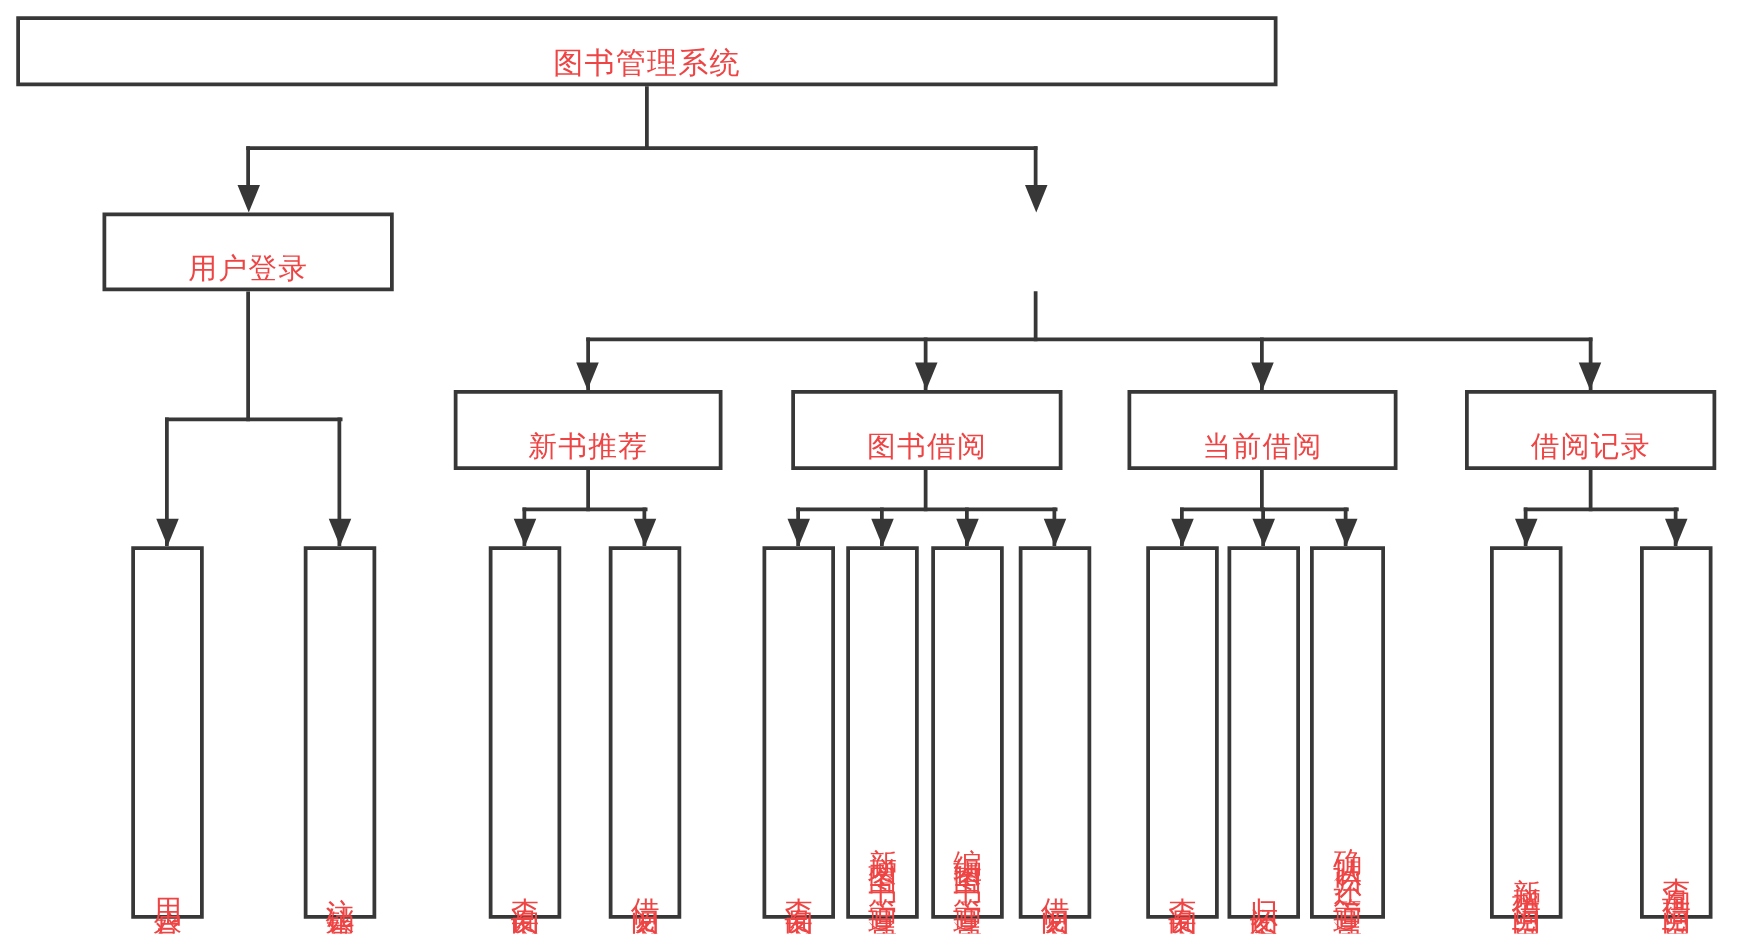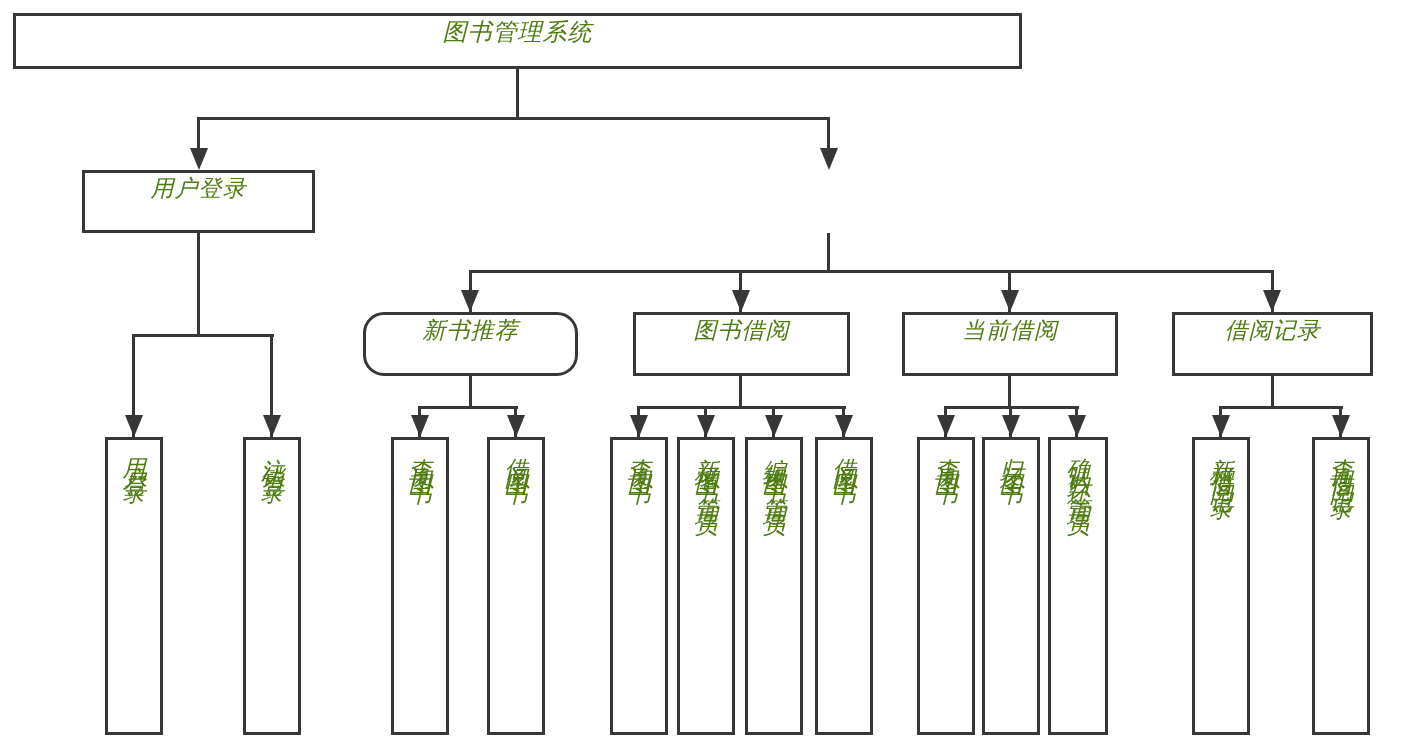--- a/index.html
+++ b/index.html
@@ -34,24 +34,23 @@
     border-right: 9px solid transparent;
     border-top: 22px solid #373737;
   }
   
   .box {
     position: absolute;
     box-sizing: border-box;
     border: 3px solid #373737;
     background: #ffffff;
     display: flex;
-    align-items: flex-start;
+    align-items: flex-end;
     justify-content: center;
-    color: #4d7c0f;
-    font-style: italic;
+    color: #ef4444;
   }
   .hbox span {
     font-size: 23px;
     letter-spacing: 1px;
     white-space: nowrap;
   }
   .titlebox span {
     font-size: 24px;
     letter-spacing: 1px;
   }
@@ -144,21 +143,21 @@
   <div class="arrow" style="left:1332px; top:415px;"></div>
 
   <div class="box titlebox" style="left:13px; top:13px; width:1009px; height:56px;">
     <span>图书管理系统</span>
   </div>
 
   <div class="box hbox" style="left:82px; top:170px; width:233px; height:63px;">
     <span>用户登录</span>
   </div>
 
-  <div class="box hbox" style="left:363px; top:312px; width:215px; height:64px;border-radius:21px;">
+  <div class="box hbox" style="left:363px; top:312px; width:215px; height:64px;">
     <span>新书推荐</span>
   </div>
   <div class="box hbox" style="left:633px; top:312px; width:217px; height:64px;">
     <span>图书借阅</span>
   </div>
   <div class="box hbox" style="left:902px; top:312px; width:216px; height:64px;">
     <span>当前借阅</span>
   </div>
   <div class="box hbox" style="left:1172px; top:312px; width:201px; height:64px;">
     <span>借阅记录</span>

